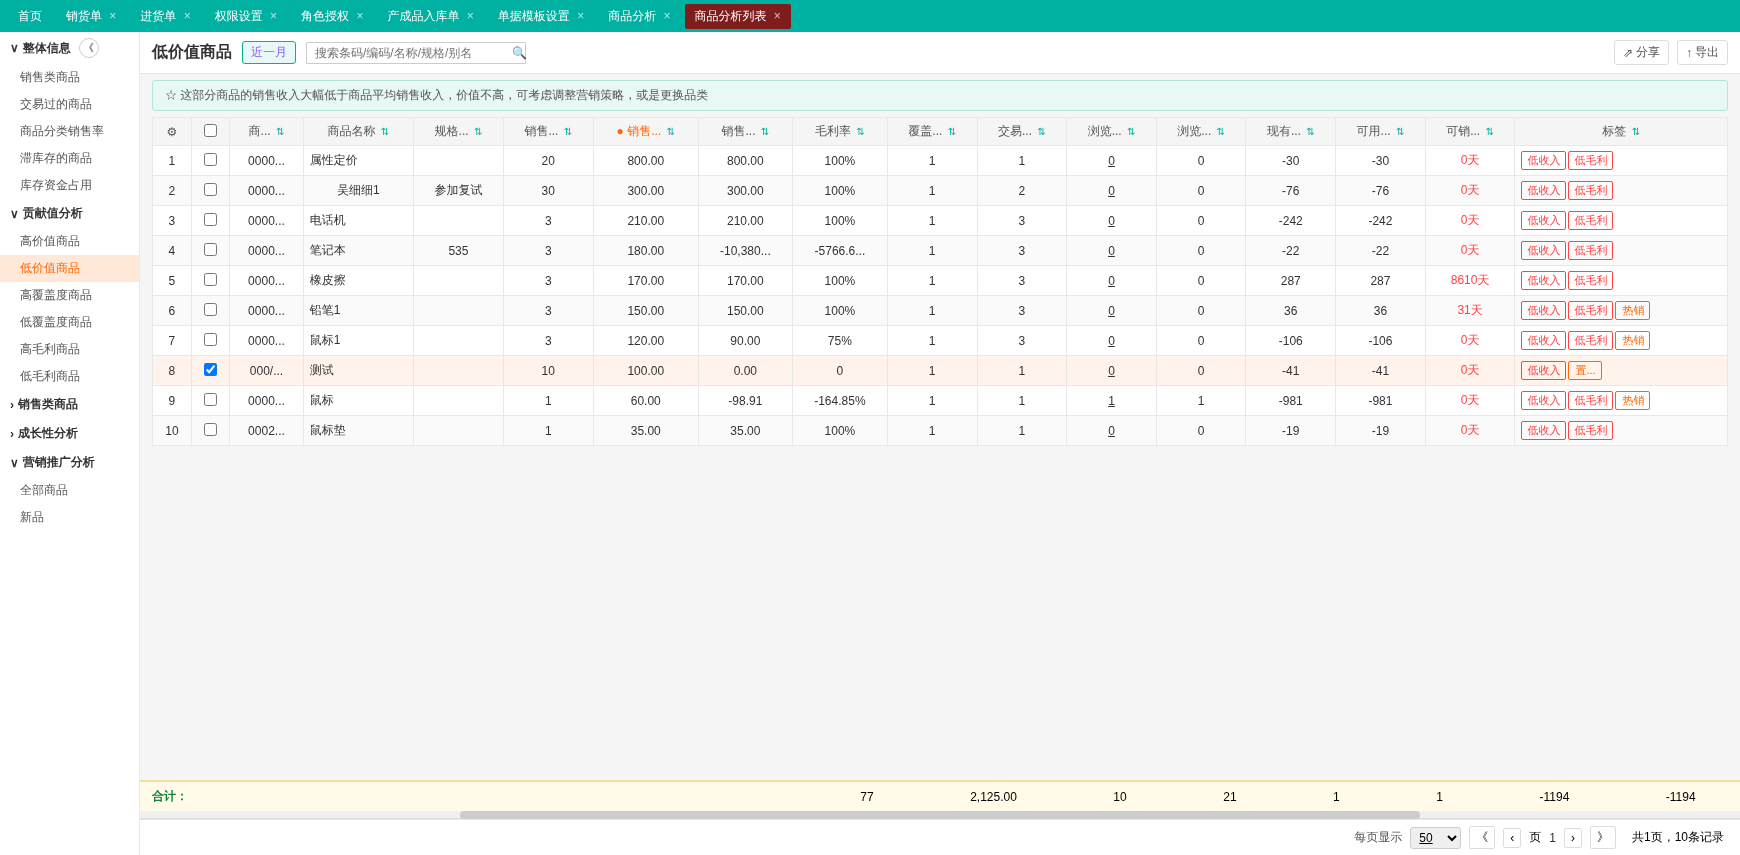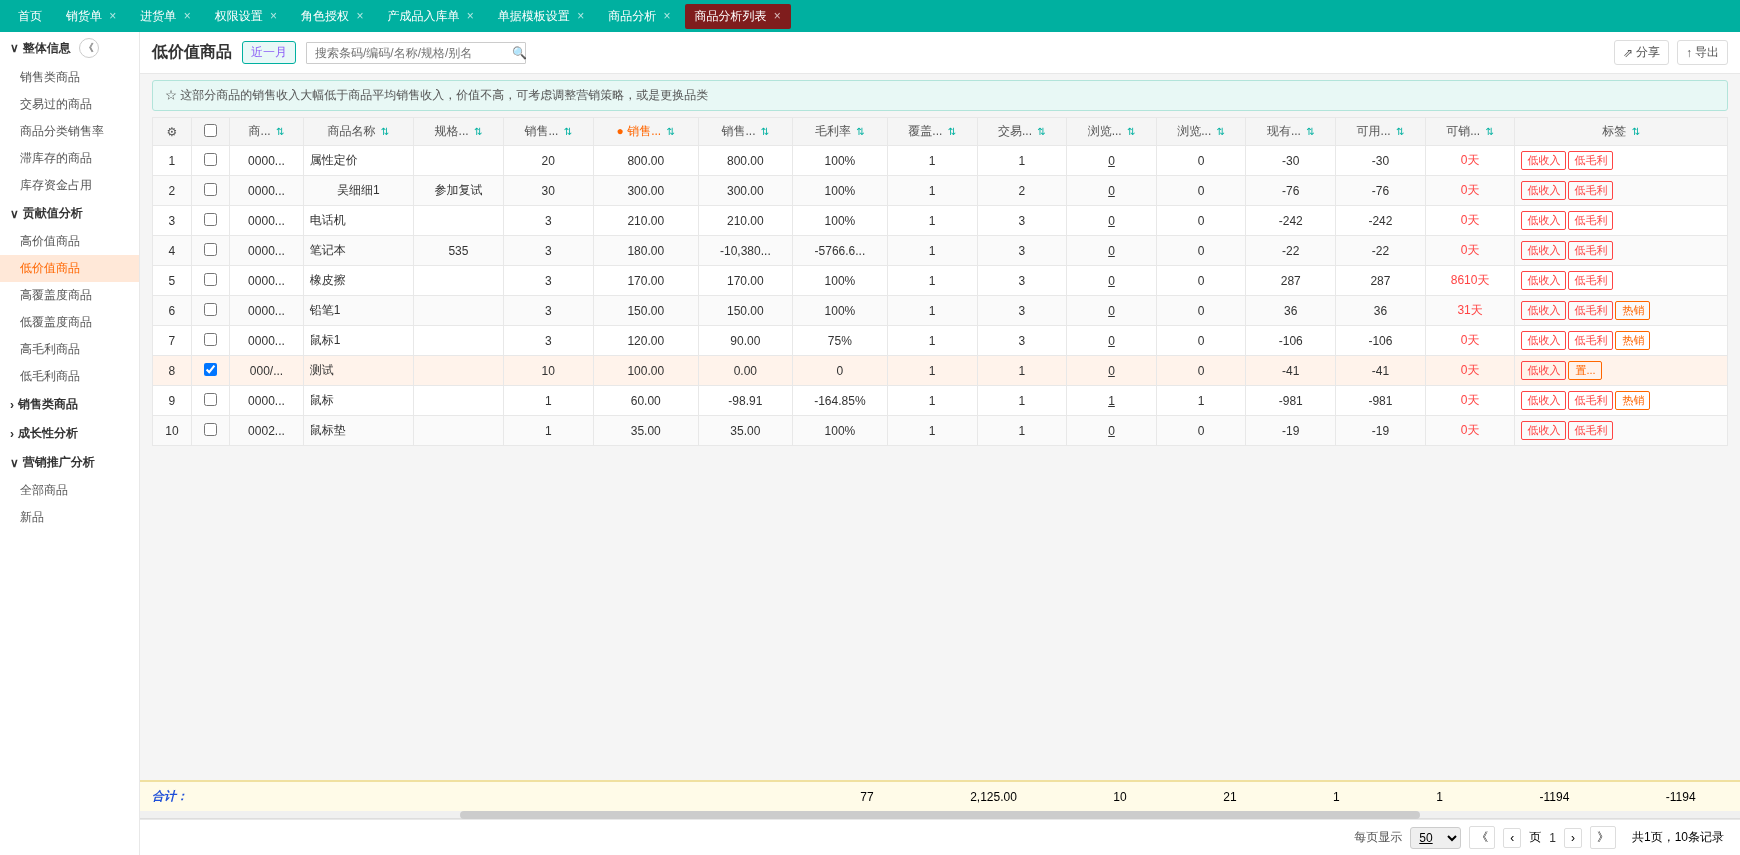--- a/index.html
+++ b/index.html
@@ -172,21 +172,21 @@
     
     .table-footer {
       background: #fffbe8;
       border-top: 2px solid #f0e0a0;
       padding: 6px 12px;
       display: flex;
       align-items: center;
       gap: 10px;
       font-size: 12px;
     }
-    .footer-label { color: #1d4ed8; font-weight: bold; margin-right: 8px; font-style: italic; }
+    .footer-label { color: #15803d; font-weight: bold; margin-right: 8px; }
 
     
     .pagination {
       background: #fff;
       border-top: 1px solid #e8e8e8;
       padding: 6px 16px;
       display: flex;
       align-items: center;
       justify-content: flex-end;
       gap: 8px;

